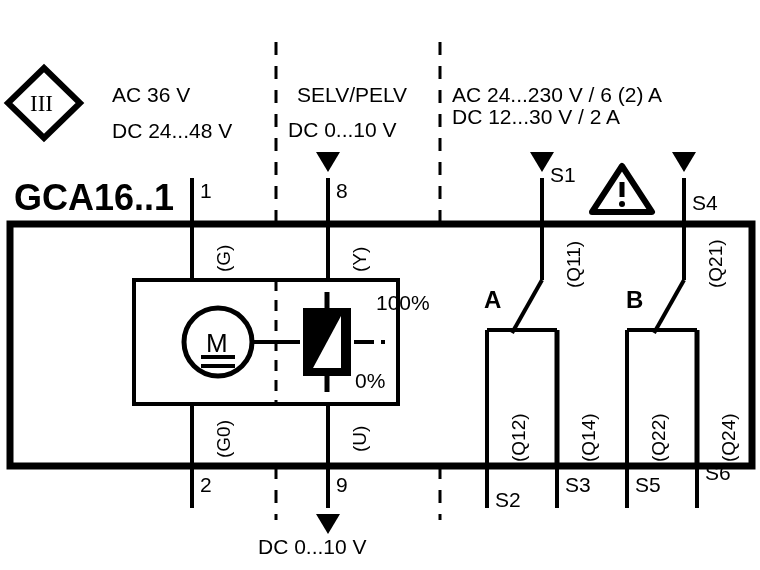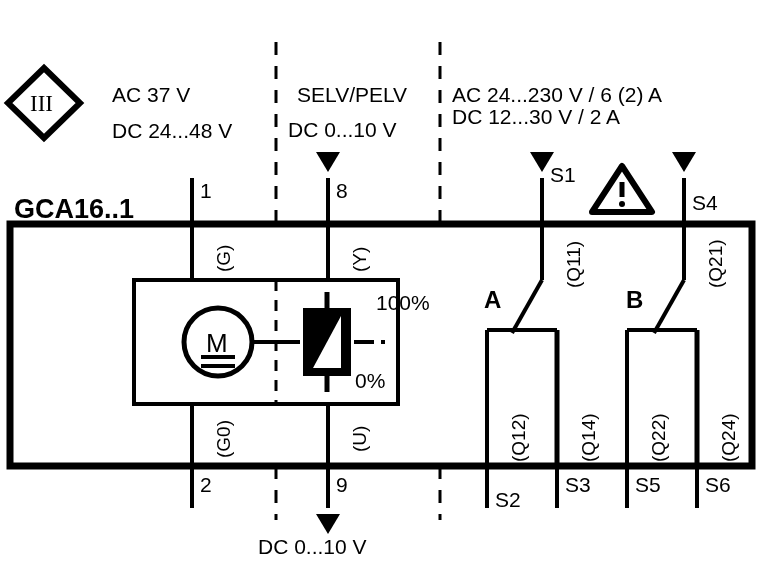--- a/index.html
+++ b/index.html
@@ -97,32 +97,32 @@
     <polygon points="316,514 340,514 328,534"></polygon>
   </g>
 
   <g>
     <polygon points="622,166 652,212 592,212" fill="none" stroke="#000" stroke-width="6" stroke-linejoin="round"></polygon>
     <line x1="622" y1="182" x2="622" y2="197" stroke="#000" stroke-width="5"></line>
     <circle cx="622" cy="204" r="3" fill="#000"></circle>
   </g>
 </svg>
 
-<div class="txt" style="left:112px;top:84px">AC 37 V</div>
+<div class="txt" style="left:112px;top:84px">AC 36 V</div>
 <div class="txt" style="left:112px;top:120px">DC 24...48 V</div>
 
 <div class="txt" style="left:297px;top:84px">SELV/PELV</div>
 <div class="txt" style="left:288px;top:119px">DC 0...10 V</div>
 
 <div class="txt" style="left:452px;top:84px">AC 24...230 V / 6 (2) A</div>
 <div class="txt" style="left:452px;top:106px">DC 12...30 V / 2 A</div>
 
 <div class="txt" style="left:30px;top:92px;font-size:23px;font-family:'Liberation Serif',serif">III</div>
 
-<div class="txt b" style="left:14px;top:196px;font-size:27px">GCA16..1</div>
+<div class="txt b" style="left:14px;top:180px;font-size:36px">GCA16..1</div>
 
 <div class="txt" style="left:200px;top:180px">1</div>
 <div class="txt" style="left:336px;top:180px">8</div>
 <div class="txt" style="left:550px;top:164px">S1</div>
 <div class="txt" style="left:692px;top:192px">S4</div>
 
 <div class="vert" style="left:214px;top:272px">(G)</div>
 <div class="vert" style="left:350px;top:272px">(Y)</div>
 <div class="vert" style="left:564px;top:288px">(Q11)</div>
 <div class="vert" style="left:706px;top:288px">(Q21)</div>
@@ -132,21 +132,21 @@
 <div class="vert" style="left:509px;top:462px">(Q12)</div>
 <div class="vert" style="left:579px;top:462px">(Q14)</div>
 <div class="vert" style="left:649px;top:462px">(Q22)</div>
 <div class="vert" style="left:719px;top:462px">(Q24)</div>
 
 <div class="txt" style="left:200px;top:474px">2</div>
 <div class="txt" style="left:336px;top:474px">9</div>
 <div class="txt" style="left:495px;top:489px">S2</div>
 <div class="txt" style="left:565px;top:474px">S3</div>
 <div class="txt" style="left:635px;top:474px">S5</div>
-<div class="txt" style="left:705px;top:474px">S6</div>
+<div class="txt" style="left:705px;top:462px">S6</div>
 
 <div class="txt" style="left:206px;top:330px;font-size:26px">M</div>
 <div class="txt" style="left:376px;top:292px">100%</div>
 <div class="txt" style="left:355px;top:370px">0%</div>
 
 <div class="txt b" style="left:484px;top:288px;font-size:24px">A</div>
 <div class="txt b" style="left:626px;top:288px;font-size:24px">B</div>
 
 <div class="txt" style="left:258px;top:536px">DC 0...10 V</div>
 

